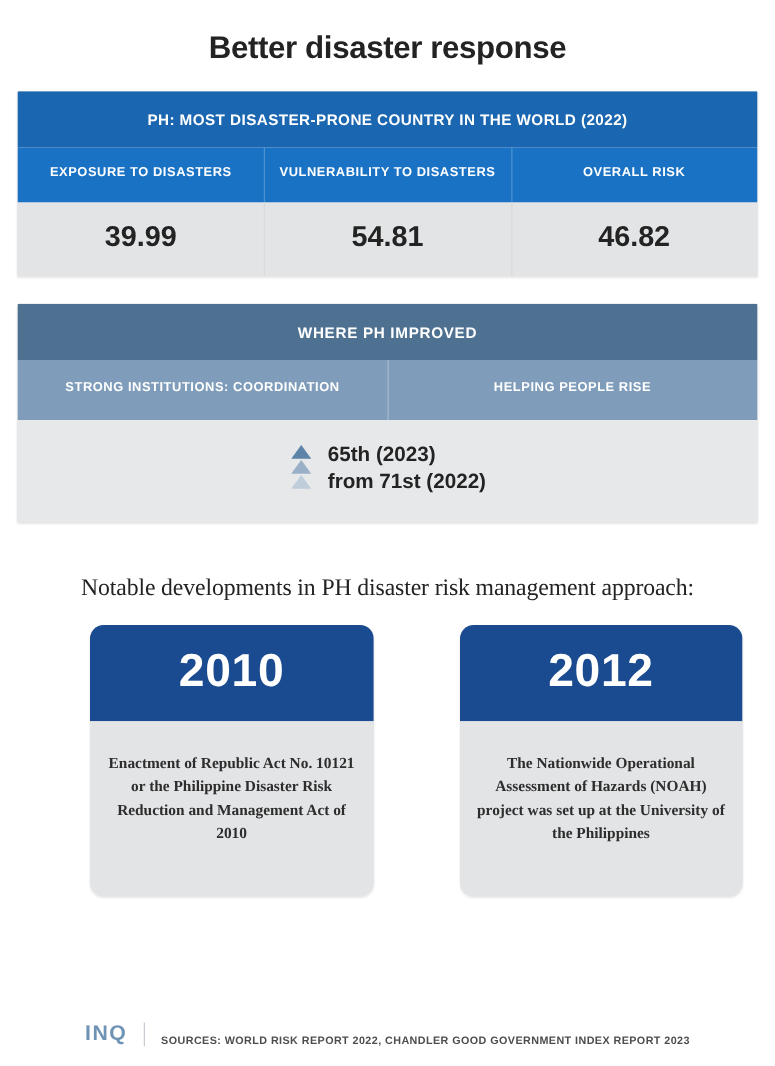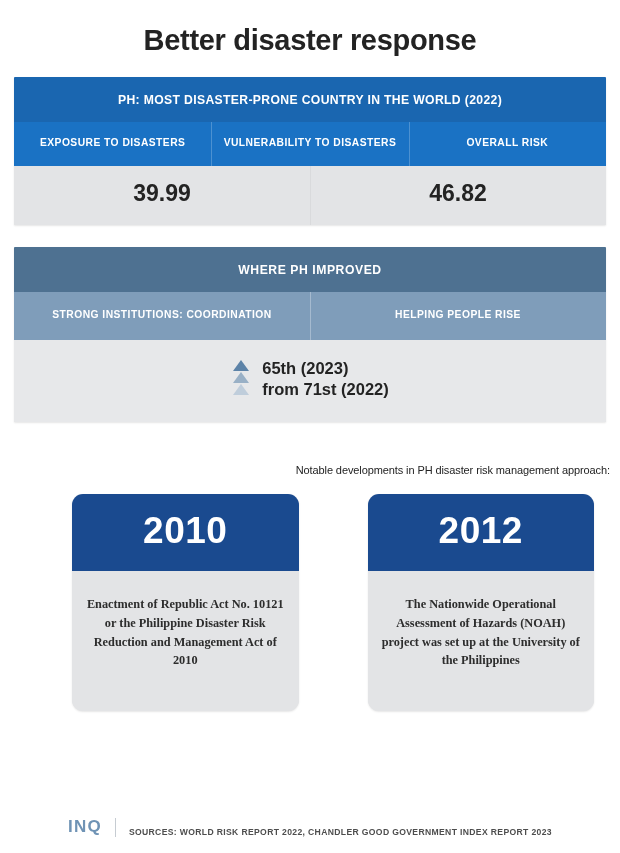--- a/index.html
+++ b/index.html
@@ -15,21 +15,21 @@
   .page {
     position: relative;
     width: 620px;
     height: 853px;
     background: #ffffff;
   }
 
   
   .main-title {
     text-align: center;
-    font-size: 29px;
+    font-size: 25px;
     font-weight: bold;
     color: #232323;
     letter-spacing: -0.3px;
     padding-top: 24px;
     padding-bottom: 6px;
   }
 
   
   .card {
     margin: 0 14px;
@@ -163,25 +163,26 @@
   
   .up-stack {
     width: 20px;
     height: 40px;
     flex: 0 0 auto;
     display: block;
   }
 
   
   .dev-heading {
-    text-align: right;
-    font-size: 11px;
+    text-align: center;
+    font-size: 19px;
     color: #232323;
     padding: 42px 10px 18px;
     letter-spacing: -0.1px;
+    font-family: Liberation Serif, serif;
   }
 
   .dev-row {
     display: flex;
     gap: 23px;
     padding: 0 26px;
   }
   .dev-card {
     flex: 1 1 0;
     border-radius: 11px;
@@ -261,20 +262,21 @@
         <span>VULNERABILITY
 TO DISASTERS</span>
       </div>
       <div class="risk-head-cell">
         <span>OVERALL RISK</span>
       </div>
     </div>
 
     <div class="risk-value-row">
       <div class="risk-value-cell">39.99</div>
+      <div class="risk-value-cell">54.81</div>
       <div class="risk-value-cell">46.82</div>
     </div>
   </div>
 
   <div class="card improve-card">
     <div class="improve-title">WHERE PH IMPROVED</div>
 
     <div class="improve-head-row">
       <div class="improve-head-cell">
         <span>STRONG INSTITUTIONS:

